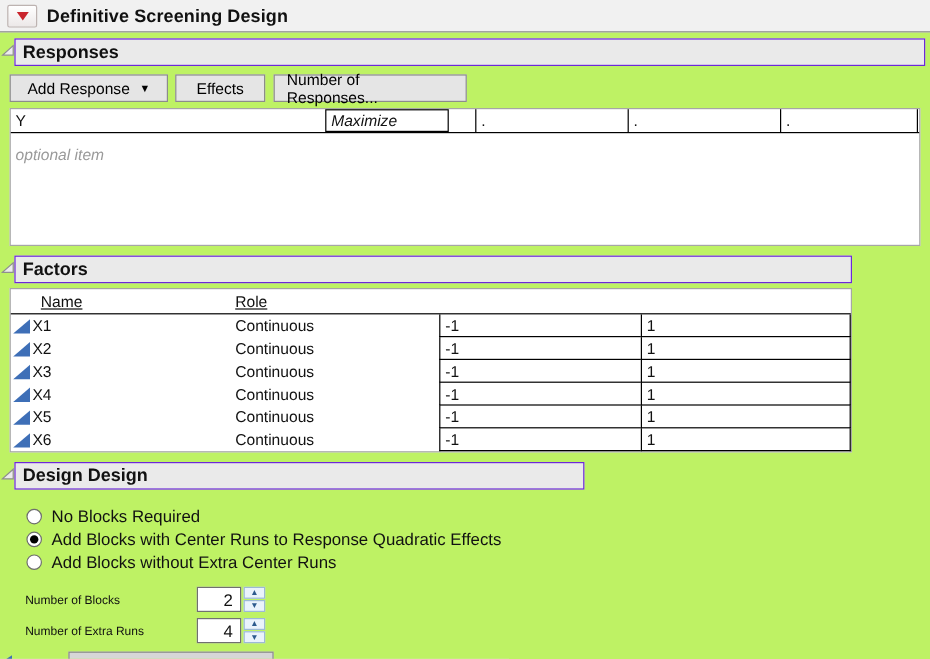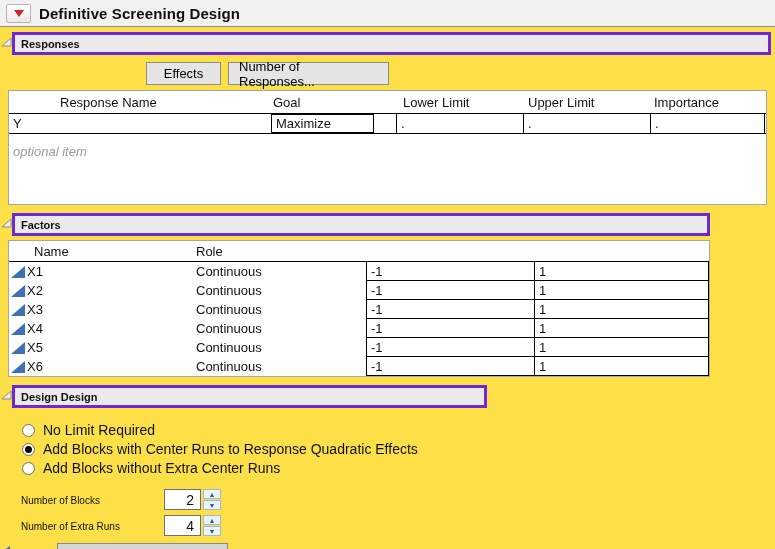--- a/index.html
+++ b/index.html
@@ -1,33 +1,33 @@
 <!DOCTYPE html>
 <html><head>
 <meta charset="utf-8">
 <style>
   html,body{margin:0;padding:0;}
   body{font-family:"Liberation Sans",sans-serif;background:#e9e9e9;}
-  .app{position:relative;width:775px;height:549px;background:#fde047;overflow:hidden;
+  .app{position:relative;width:775px;height:549px;background:#bef264;overflow:hidden;
        font-family:"Liberation Sans",sans-serif;color:#111;}
 
   
   .titlebar{position:absolute;left:0;top:0;width:775px;height:27px;background:#f1f1f1;
             border-bottom:1px solid #8e8e8e;display:flex;align-items:center;box-sizing:border-box;}
   .red-tri-btn{width:23px;height:17px;margin-left:6px;background:linear-gradient(#ffffff,#ece8e8);
                border:1px solid #bdb3b1;border-radius:2px;display:flex;align-items:center;
                justify-content:center;cursor:pointer;}
   .red-tri{width:0;height:0;border-left:5px solid transparent;border-right:5px solid transparent;
            border-top:7px solid #c9252d;}
   .win-title{font-size:15px;font-weight:bold;margin-left:8px;letter-spacing:.1px;}
 
   
-  .secbar{position:absolute;height:23px;background:#eaeaea;border:3px solid #6d28d9;
+  .secbar{position:absolute;height:23px;background:#eaeaea;border:1px solid #6d28d9;
           box-sizing:border-box;display:flex;align-items:center;padding-left:6px;
-          font-size:11px;font-weight:bold;cursor:default;}
+          font-size:15px;font-weight:bold;cursor:default;}
   .disc{position:absolute;left:1px;width:11px;height:10px;}
 
   
   .btn{position:absolute;height:23px;background:#e5e5e5;border:1px solid #8c8c8c;
        box-sizing:border-box;font-size:13px;display:flex;align-items:center;
        justify-content:center;padding:0 10px;cursor:pointer;color:#000;}
   .btn .dd{font-size:9px;margin-left:8px;}
 
   
   .rtable{position:absolute;left:8px;top:90px;width:759px;height:115px;background:#fff;
@@ -37,32 +37,32 @@
   .rh-name{width:262px;padding-left:51px;}
   .rh-goal{width:125px;padding-left:2px;}
   .rh-lower{width:127px;padding-left:7px;}
   .rh-upper{width:127px;padding-left:5px;}
   .rh-imp{width:115px;padding-left:4px;}
   .rrow{display:flex;height:19px;border-bottom:1px solid #000;align-items:stretch;}
   .rrow span{box-sizing:border-box;display:flex;align-items:center;}
   .rc-name{width:262px;padding-left:4px;}
   .rc-goal{width:125px;}
   .goal-box{width:103px;height:19px;border:1px solid #000;box-sizing:border-box;
-            padding-left:4px;display:flex;align-items:center;cursor:pointer;background:#fff;}
+            padding-left:4px;display:flex;align-items:center;cursor:pointer;background:#fff;font-style:italic;}
   .rc-cell{padding-left:4px;border-left:1px solid #000;}
   .rc-lower{width:127px;}
   .rc-upper{width:127px;}
   .rc-imp{width:115px;border-right:1px solid #000;}
   .opt-row{height:19px;display:flex;align-items:center;padding-left:4px;
            font-style:italic;color:#9a9a9a;margin-top:8px;}
 
   
   .ftable{position:absolute;left:8px;top:240px;width:702px;height:137px;background:#fff;
           border:1px solid #a6a6a6;box-sizing:border-box;font-size:13px;}
-  .fhead{display:flex;height:20px;border-bottom:1px solid #000;align-items:center;}
+  .fhead{display:flex;height:20px;border-bottom:1px solid #000;align-items:center;text-decoration:underline;}
   .fhead span{box-sizing:border-box;}
   .fh-name{width:187px;padding-left:25px;}
   .fh-role{width:170px;padding-left:0;}
   .fh-values{width:345px;padding-left:3px;}
   .frow{display:flex;height:19px;align-items:stretch;}
   .fic{width:187px;display:flex;align-items:center;box-sizing:border-box;}
   .cont-icon{width:0;height:0;border-left:14px solid transparent;
              border-bottom:12px solid #3e6fb7;margin-left:2px;}
   .fname{margin-left:2px;display:flex;align-items:center;}
   .frole{width:170px;display:flex;align-items:center;box-sizing:border-box;}
@@ -106,35 +106,32 @@
     <span class="win-title">Definitive Screening Design</span>
   </div>
 
   <svg class="disc" style="top:37px" viewBox="0 0 11 10">
     <path d="M10 1 L10 9 L1 9 Z" fill="#ececec" stroke="#8f8f8f" stroke-width="1"></path>
   </svg>
   <div class="secbar" style="left:12px;top:32px;width:759px">
     <span>Responses</span>
   </div>
 
+  <div class="btn" style="left:8px;top:62px;width:132px">
+    <span>Add Response</span>
+    <span class="dd">▼</span>
+  </div>
   <div class="btn" style="left:146px;top:62px;width:75px">
     <span>Effects</span>
   </div>
   <div class="btn" style="left:228px;top:62px;width:161px">
     <span>Number of Responses...</span>
   </div>
 
   <div class="rtable">
-    <div class="rhead">
-      <span class="rh-name">Response Name</span>
-      <span class="rh-goal">Goal</span>
-      <span class="rh-lower">Lower Limit</span>
-      <span class="rh-upper">Upper Limit</span>
-      <span class="rh-imp">Importance</span>
-    </div>
     <div class="rrow">
       <span class="rc-name">Y</span>
       <span class="rc-goal">
         <span class="goal-box">Maximize</span>
       </span>
       <span class="rc-cell rc-lower">.</span>
       <span class="rc-cell rc-upper">.</span>
       <span class="rc-cell rc-imp">.</span>
     </div>
     <div class="opt-row">optional item</div>
@@ -211,21 +208,21 @@
 
   <svg class="disc" style="top:390px" viewBox="0 0 11 10">
     <path d="M10 1 L10 9 L1 9 Z" fill="#ececec" stroke="#8f8f8f" stroke-width="1"></path>
   </svg>
   <div class="secbar" style="left:12px;top:385px;width:475px">
     <span>Design Design</span>
   </div>
 
   <div class="radio-row" style="top:421px">
     <span class="radio"></span>
-    <span>No Limit Required</span>
+    <span>No Blocks Required</span>
   </div>
   <div class="radio-row" style="top:440px">
     <span class="radio checked"></span>
     <span>Add Blocks with Center Runs to Response Quadratic Effects</span>
   </div>
   <div class="radio-row" style="top:459px">
     <span class="radio"></span>
     <span>Add Blocks without Extra Center Runs</span>
   </div>
 

